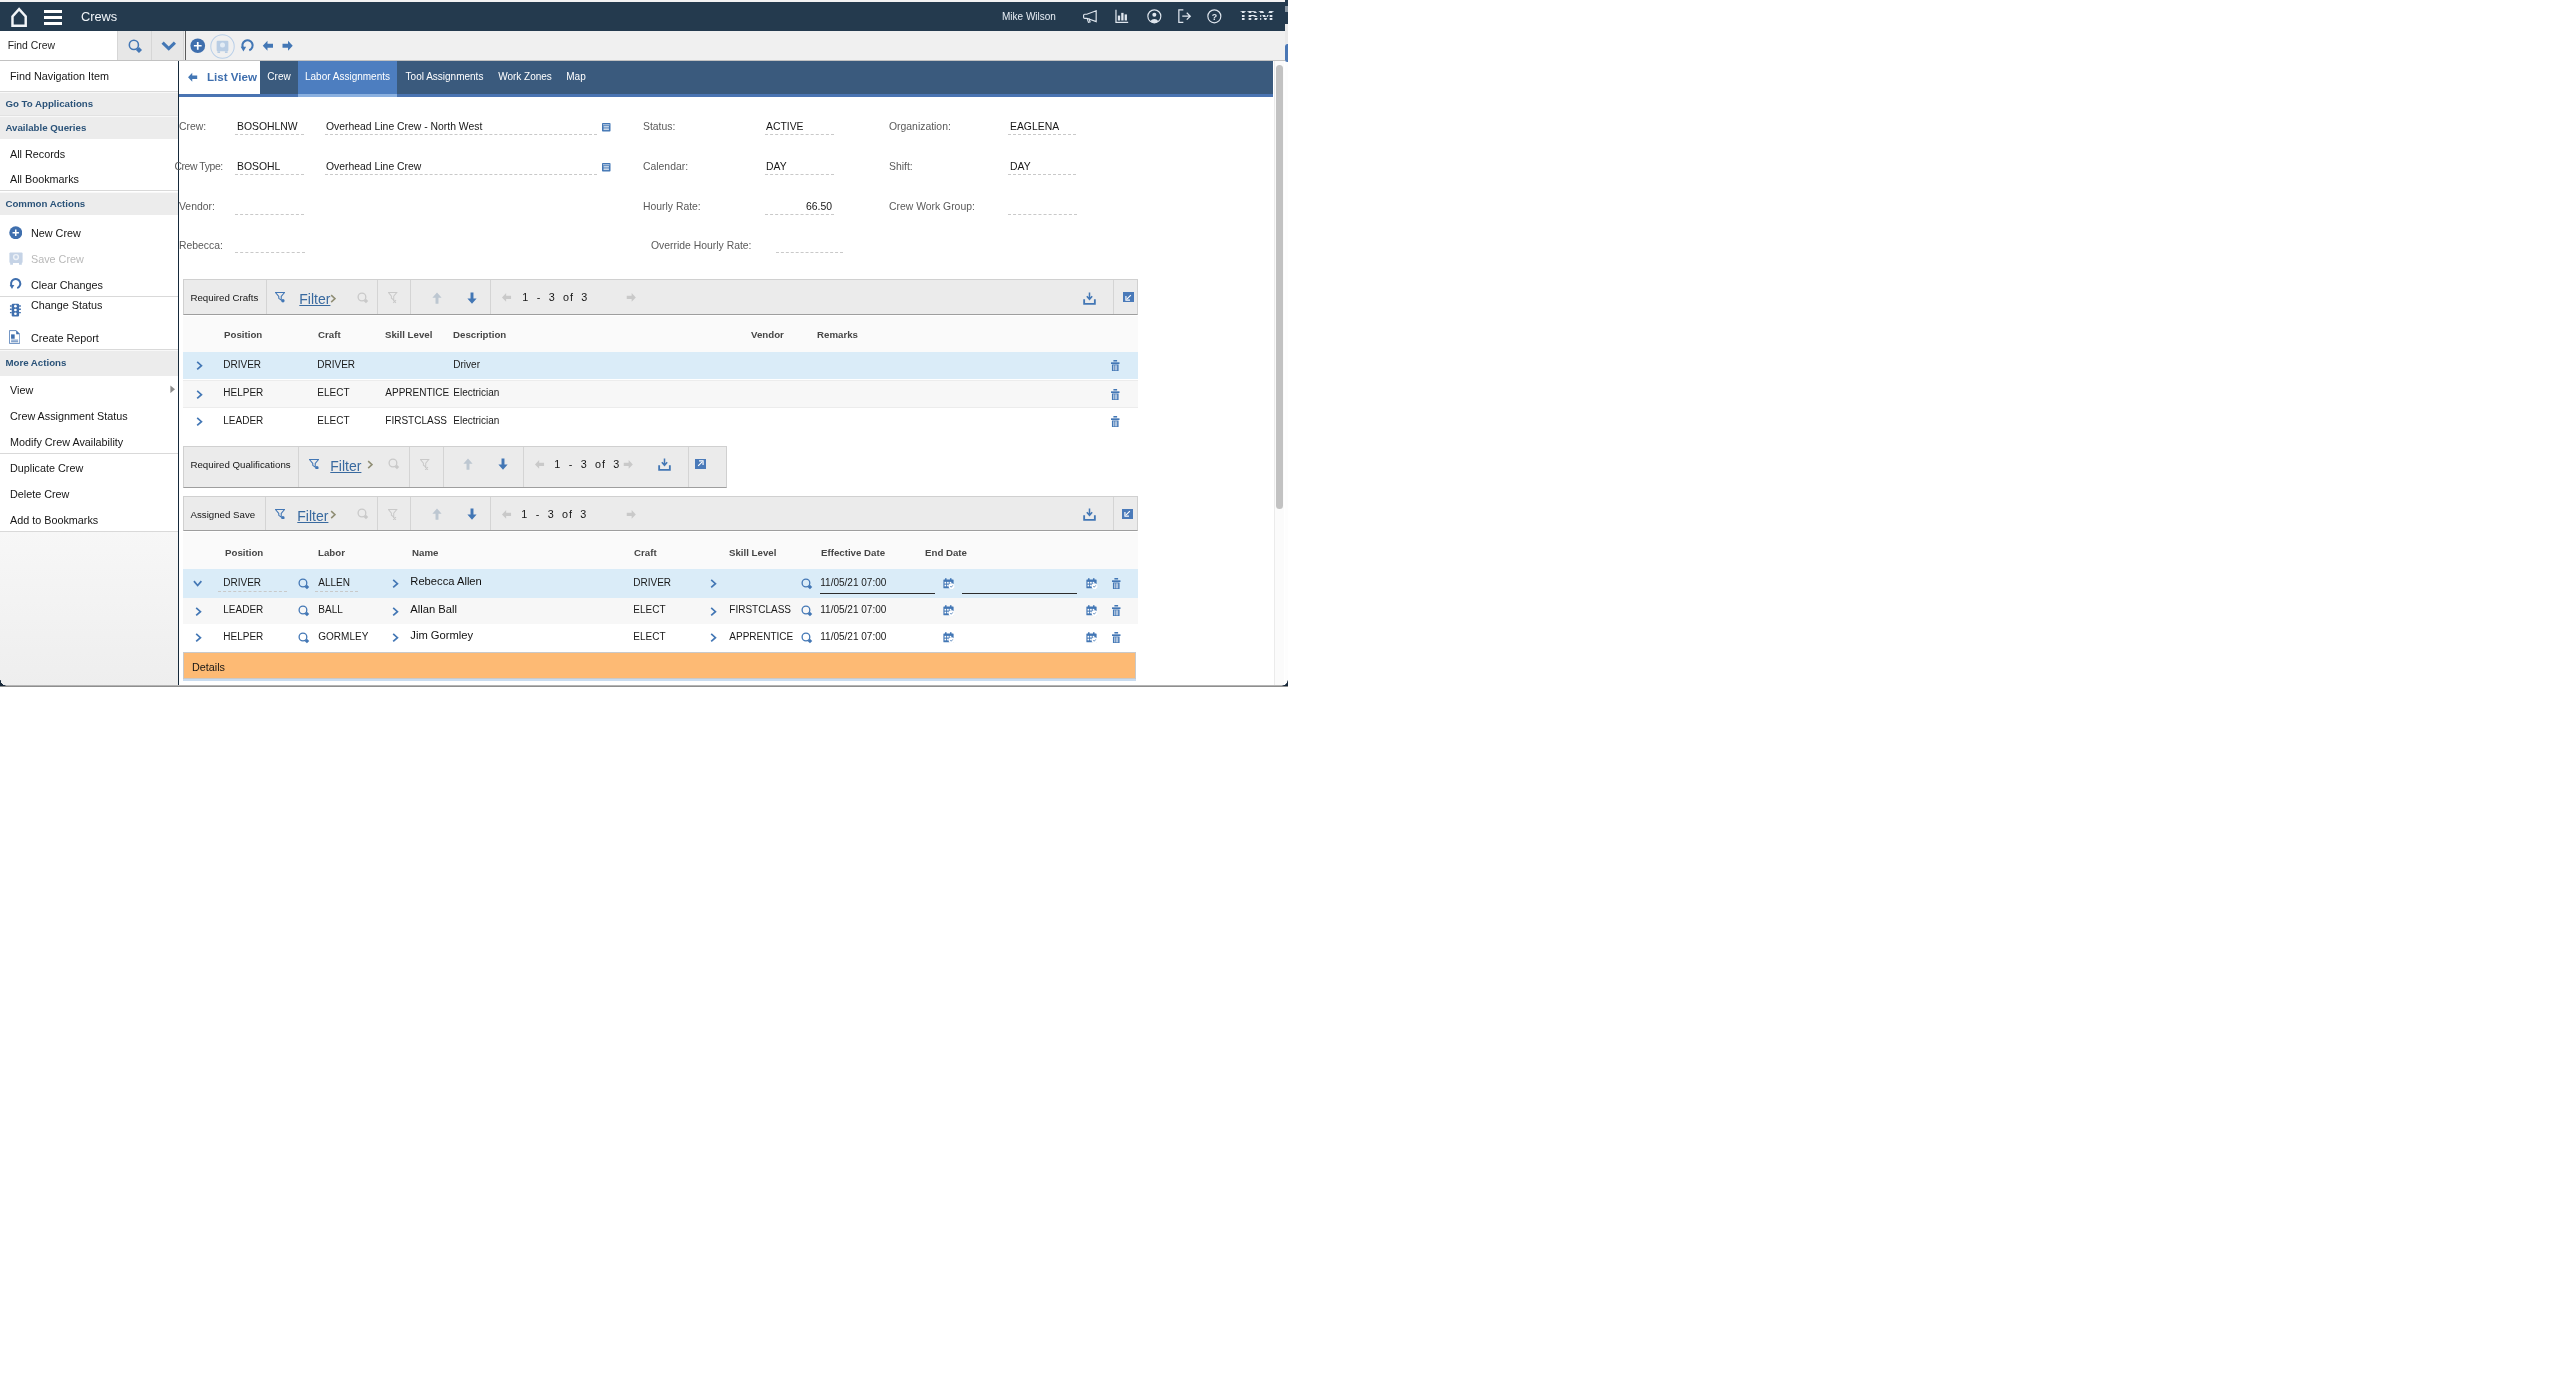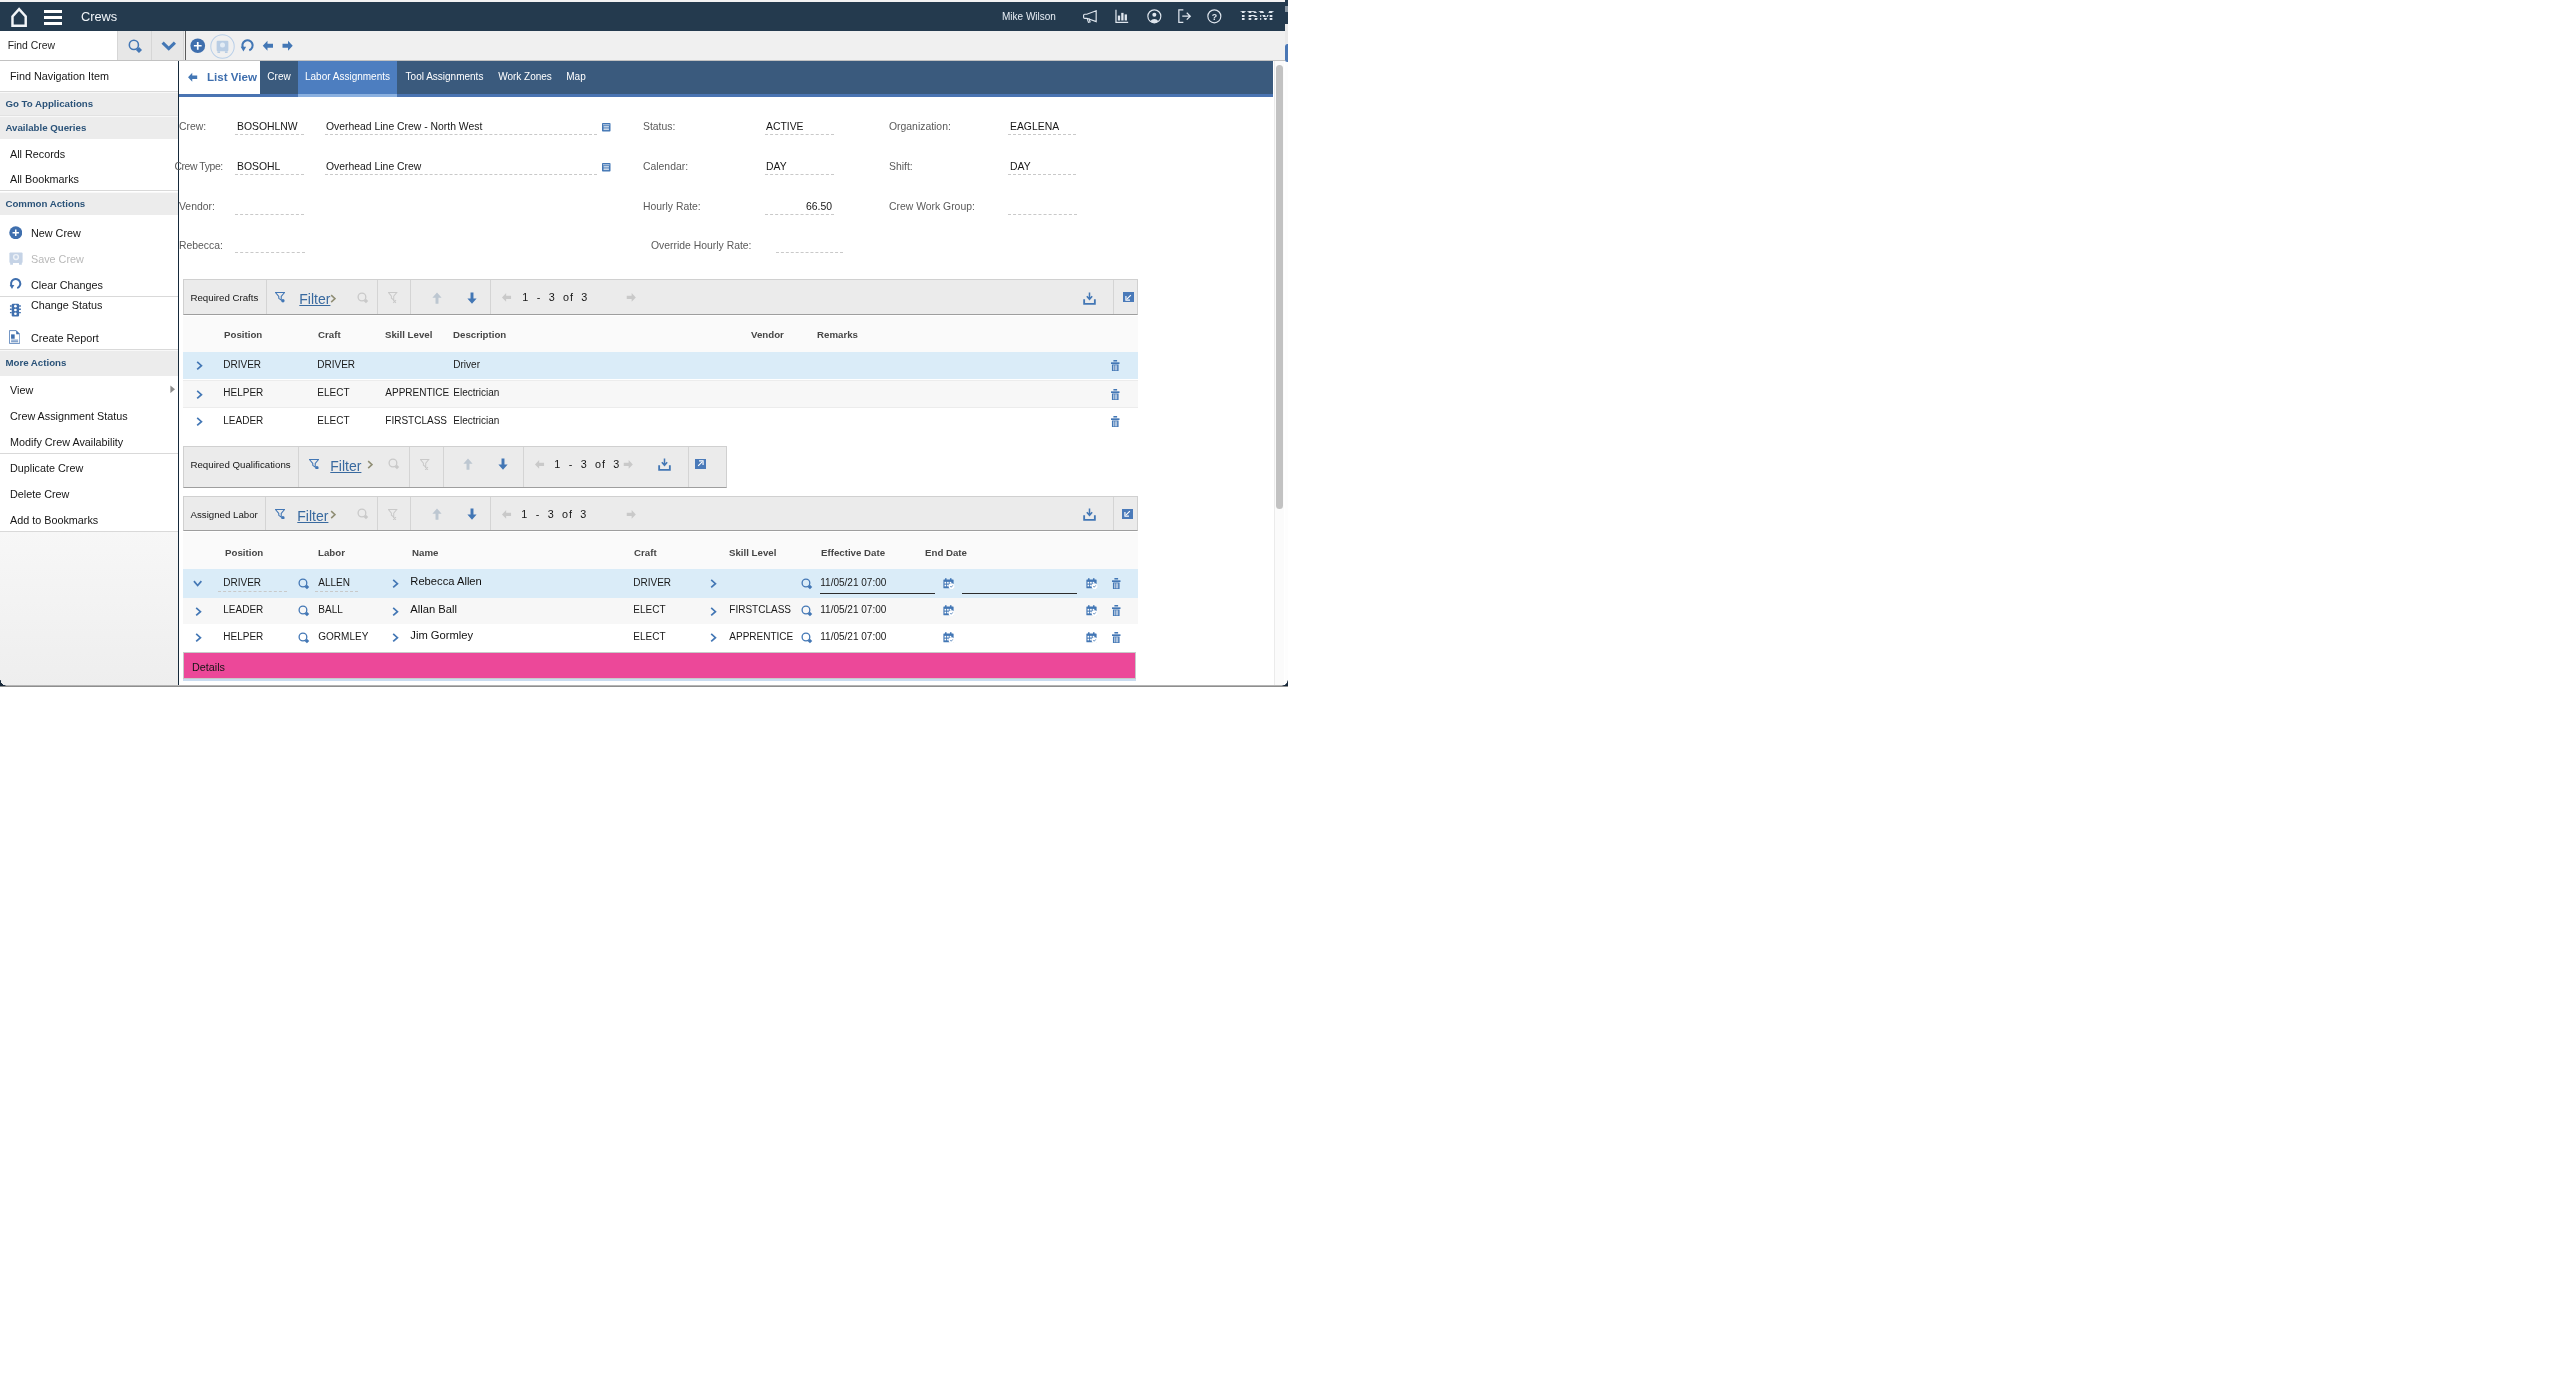--- a/index.html
+++ b/index.html
@@ -61,21 +61,21 @@
   .filterlink { position:absolute; top:11.2px; font-size:14px; color:#38699f; text-decoration:underline; }
   .pagetxt { position:absolute; top:10.8px; font-size:10.8px; color:#161616; letter-spacing:0.8px; }
 
   
   .thead { position:absolute; font-size:9.7px; font-weight:bold; color:#464646; white-space:nowrap; }
   .cell { position:absolute; font-size:10px; color:#1a1a1a; white-space:nowrap; }
   .cellbig { position:absolute; font-size:11.2px; color:#111; white-space:nowrap; }
   .row { position:absolute; left:4.3px; width:955px; }
 
   
-  #details { left:4.3px; top:591px; width:953px; height:27px; background:#ec4899; border:0.8px solid #c9c9c9; }
+  #details { left:4.3px; top:591px; width:953px; height:27px; background:#fdba74; border:0.8px solid #c9c9c9; }
   #details span { position:absolute; left:7.7px; top:7.7px; font-size:10.8px; color:#161616; }
 
   
   #sbtrack { left:1274px; top:61px; width:9.7px; height:625px; background:#fbfbfb; border-left:0.8px solid #ebebeb; }
   #sbthumb { left:1276px; top:65px; width:7px; height:444px; background:#c2c2c2; border-radius:3.9px; }
 
   
   #sliver { left:1285px; top:0; width:2.7px; height:687px; background:#fdfdfd; }
   .slv { position:absolute; left:1285px; width:2.7px; }
 
@@ -458,21 +458,21 @@
         </svg>
       <div class="vsep" style="left:504px"></div>
       <div class="abs" style="left:511px;top:11.6px;width:10.4px;height:10px;background:#4a7ab9">
         <svg class="abs" style="left:1.5px;top:1.5px" width="7" height="7" viewBox="0 0 9 9">
             <path d="M1.5 7.5 L6.3 2.7 M7.8 6.4 V1.2 H2.6" fill="none" stroke="#fff" stroke-width="1.5"></path>
           </svg>
       </div>
     </div>
 
     <div class="sect" style="left:4.3px;top:435px;width:955px;height:35px">
-      <span class="title">Assigned Labor</span>
+      <span class="title">Assigned Save</span>
       <div class="vsep" style="left:81px"></div>
       <svg class="abs" style="left:91px;top:11.6px" width="10" height="10.8" viewBox="0 0 13 14">
           <path d="M0.7 0.7 H12.3 L8.1 5.8 V10.5 L4.9 8.2 V5.8 Z" fill="none" stroke="#4377b5" stroke-width="1.4"></path>
           <circle cx="10.3" cy="11.3" r="2.2" fill="#4377b5"></circle>
         </svg>
       <span class="filterlink" style="left:113px">Filter</span>
       <svg class="abs" style="left:146px;top:13px" width="6.2" height="9.3" viewBox="0 0 8 12">
           <path d="M1.5 1.5 L6.5 6 L1.5 10.5" fill="none" stroke="#8f8d74" stroke-width="2"></path>
         </svg>
       <svg class="abs" style="left:173px;top:10.8px" width="12.4" height="12.4" viewBox="0 0 19 19">

